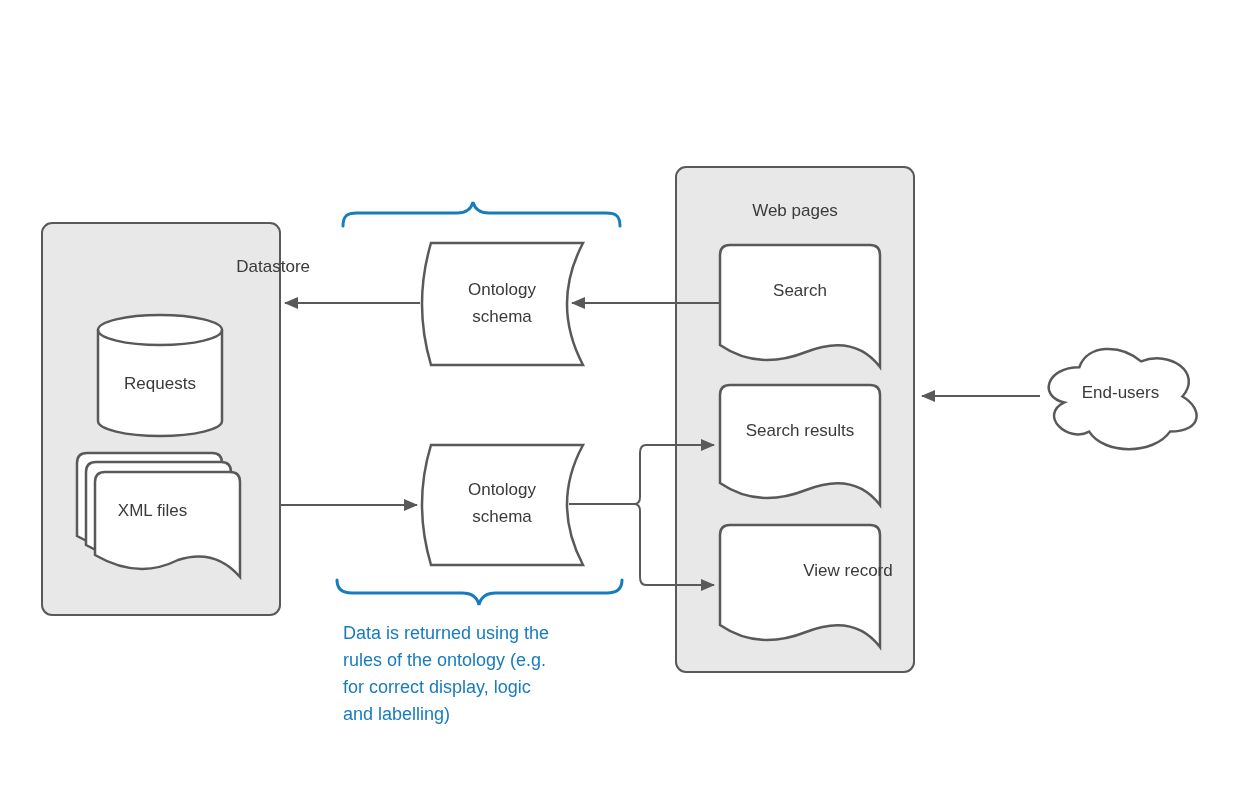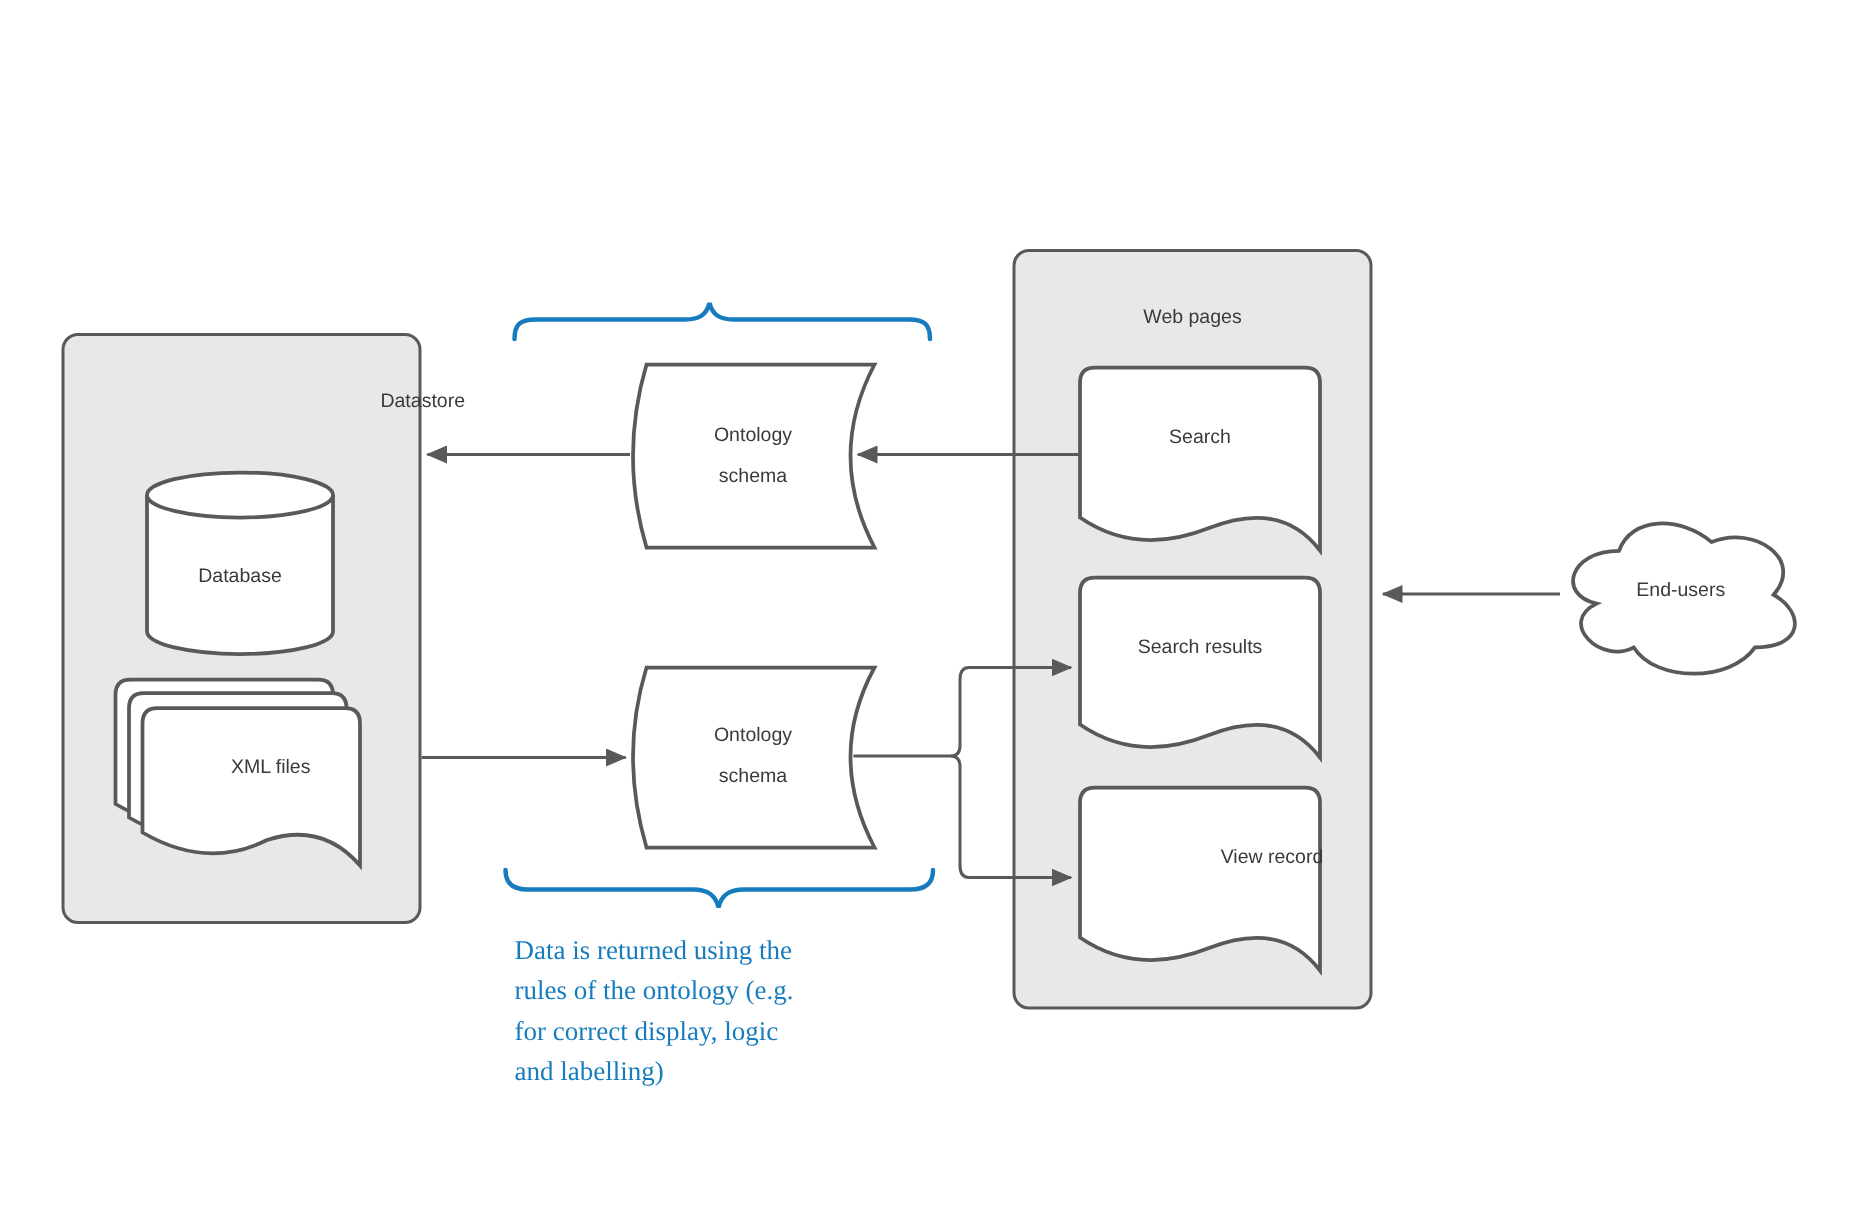--- a/index.html
+++ b/index.html
@@ -7,21 +7,21 @@
     position:relative;
     width:1248px;height:810px;
     background:#ffffff;
     font-family:"Liberation Sans", sans-serif;
     overflow:hidden;
   }
   #diagram-svg{position:absolute;left:0;top:0;}
   .lbl{
     position:absolute;
     color:#3a3a3a;
-    font-size:13px;
+    font-size:17px;
     line-height:26px;
     text-align:center;
     white-space:pre-line;
   }
   .lbl.two{line-height:27px;}
   .ann{
     position:absolute;
     color:#177CBE;
     font-size:18px;
     line-height:27px;
@@ -84,33 +84,33 @@
 
     <g fill="none" stroke="#177CBE" stroke-width="3" stroke-linecap="round">
       <path d="M343 226 C343 216 347 213 357 213 L457 213 C466 213 471 210 473 202
                C475 210 480 213 489 213 L606 213 C616 213 620 216 620 226"></path>
       <path d="M337 580 C337 589 342 593 352 593 L462 593 C471 593 477 596 479 605
                C481 596 487 593 496 593 L607 593 C617 593 622 589 622 580"></path>
     </g>
   </svg>
 
   <div class="lbl" style="left:42px;top:254px;width:268px;text-align:right;">Datastore</div>
-  <div class="lbl" style="left:98px;top:371px;width:124px;">Database</div>
-  <div class="lbl" style="left:108px;top:498px;width:145px;">XML files</div>
+  <div class="lbl" style="left:98px;top:371px;width:124px;">Requests</div>
+  <div class="lbl" style="left:80px;top:498px;width:145px;">XML files</div>
 
   <div class="lbl two" style="left:421px;top:276px;width:162px;">Ontology
 schema</div>
   <div class="lbl two" style="left:421px;top:476px;width:162px;">Ontology
 schema</div>
 
   <div class="lbl" style="left:676px;top:198px;width:238px;">Web pages</div>
   <div class="lbl" style="left:720px;top:278px;width:160px;">Search</div>
   <div class="lbl" style="left:720px;top:418px;width:160px;">Search results</div>
   <div class="lbl" style="left:720px;top:558px;width:160px;margin-left:48px;">View record</div>
 
   <div class="lbl" style="left:1038px;top:380px;width:165px;text-align:center;">End-users</div>
 
-  <div class="ann" style="left:343px;top:620px;width:310px;font-family:Liberation Serif, serif;">Data is returned using the
+  <div class="ann" style="left:343px;top:620px;width:310px;">Data is returned using the
 rules of the ontology (e.g.
 for correct display, logic
 and labelling)</div>
 
 </div>
 
 </body></html>

